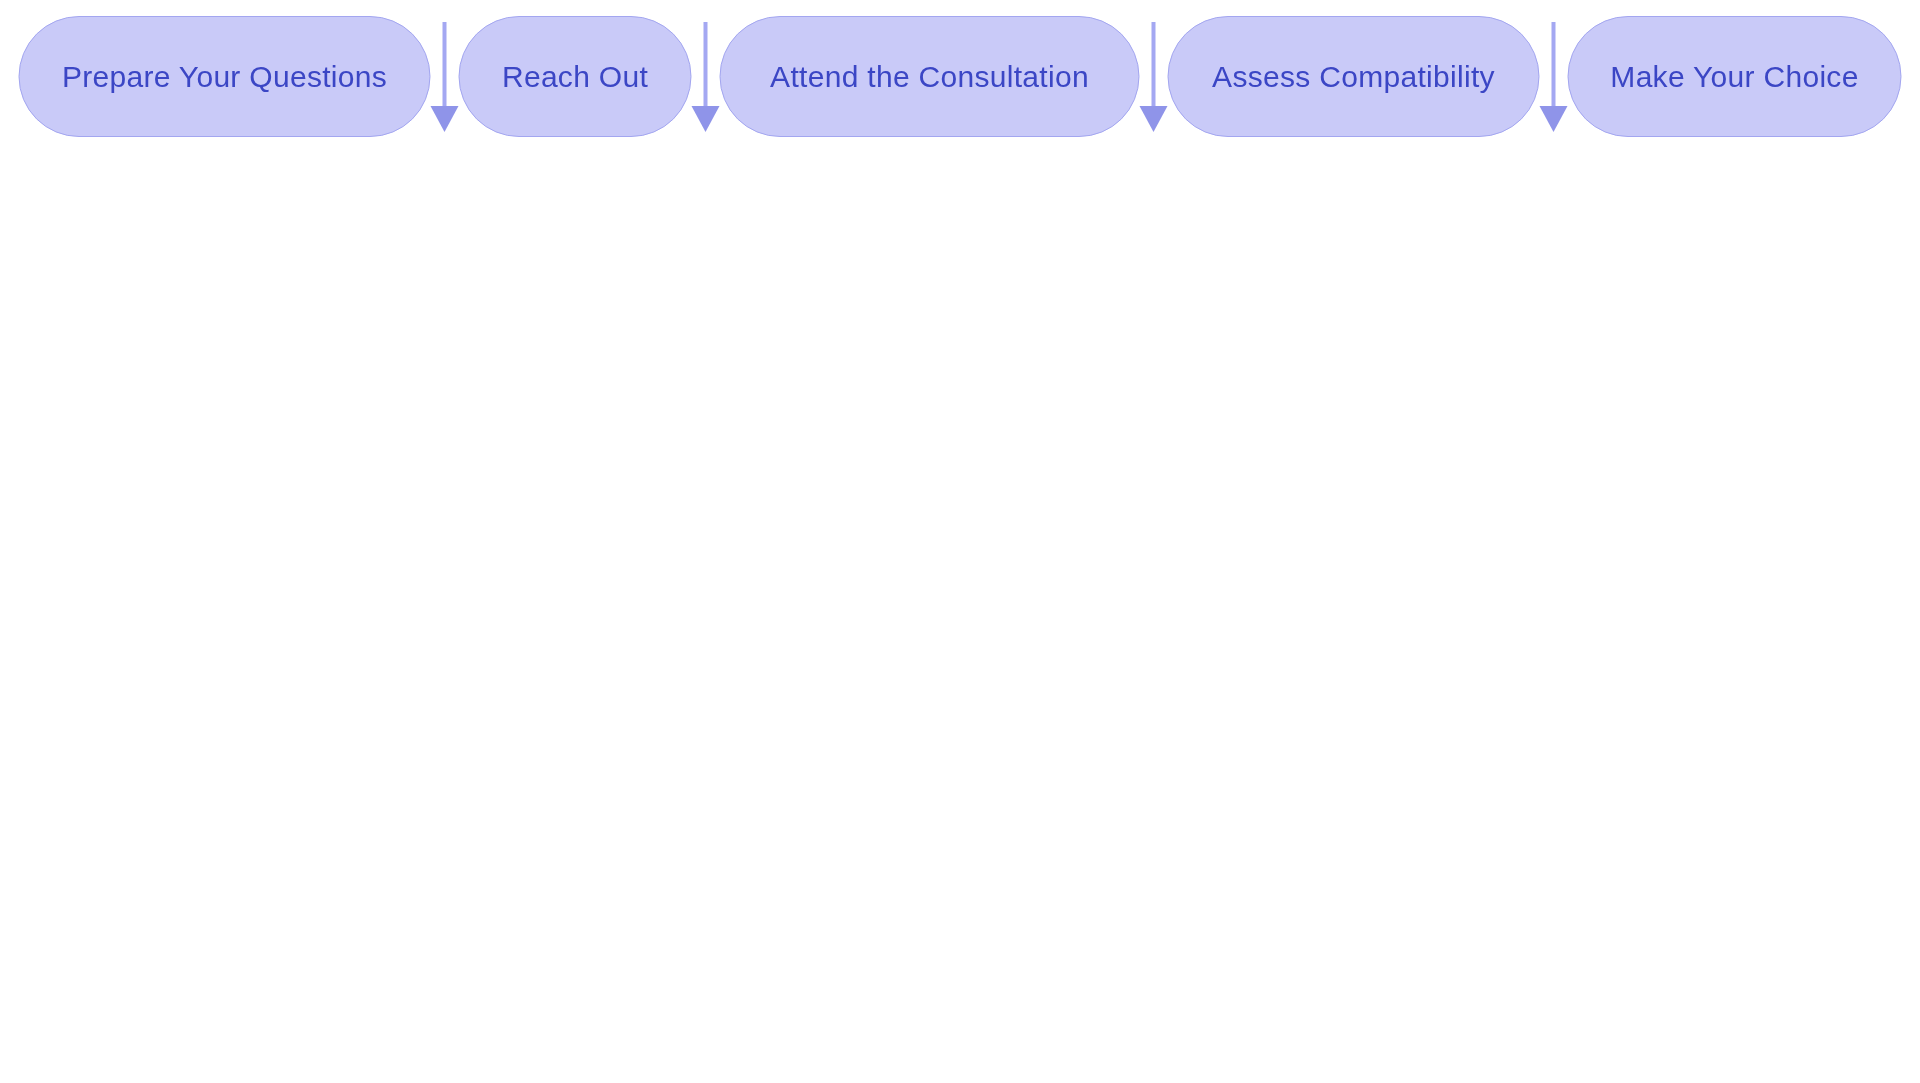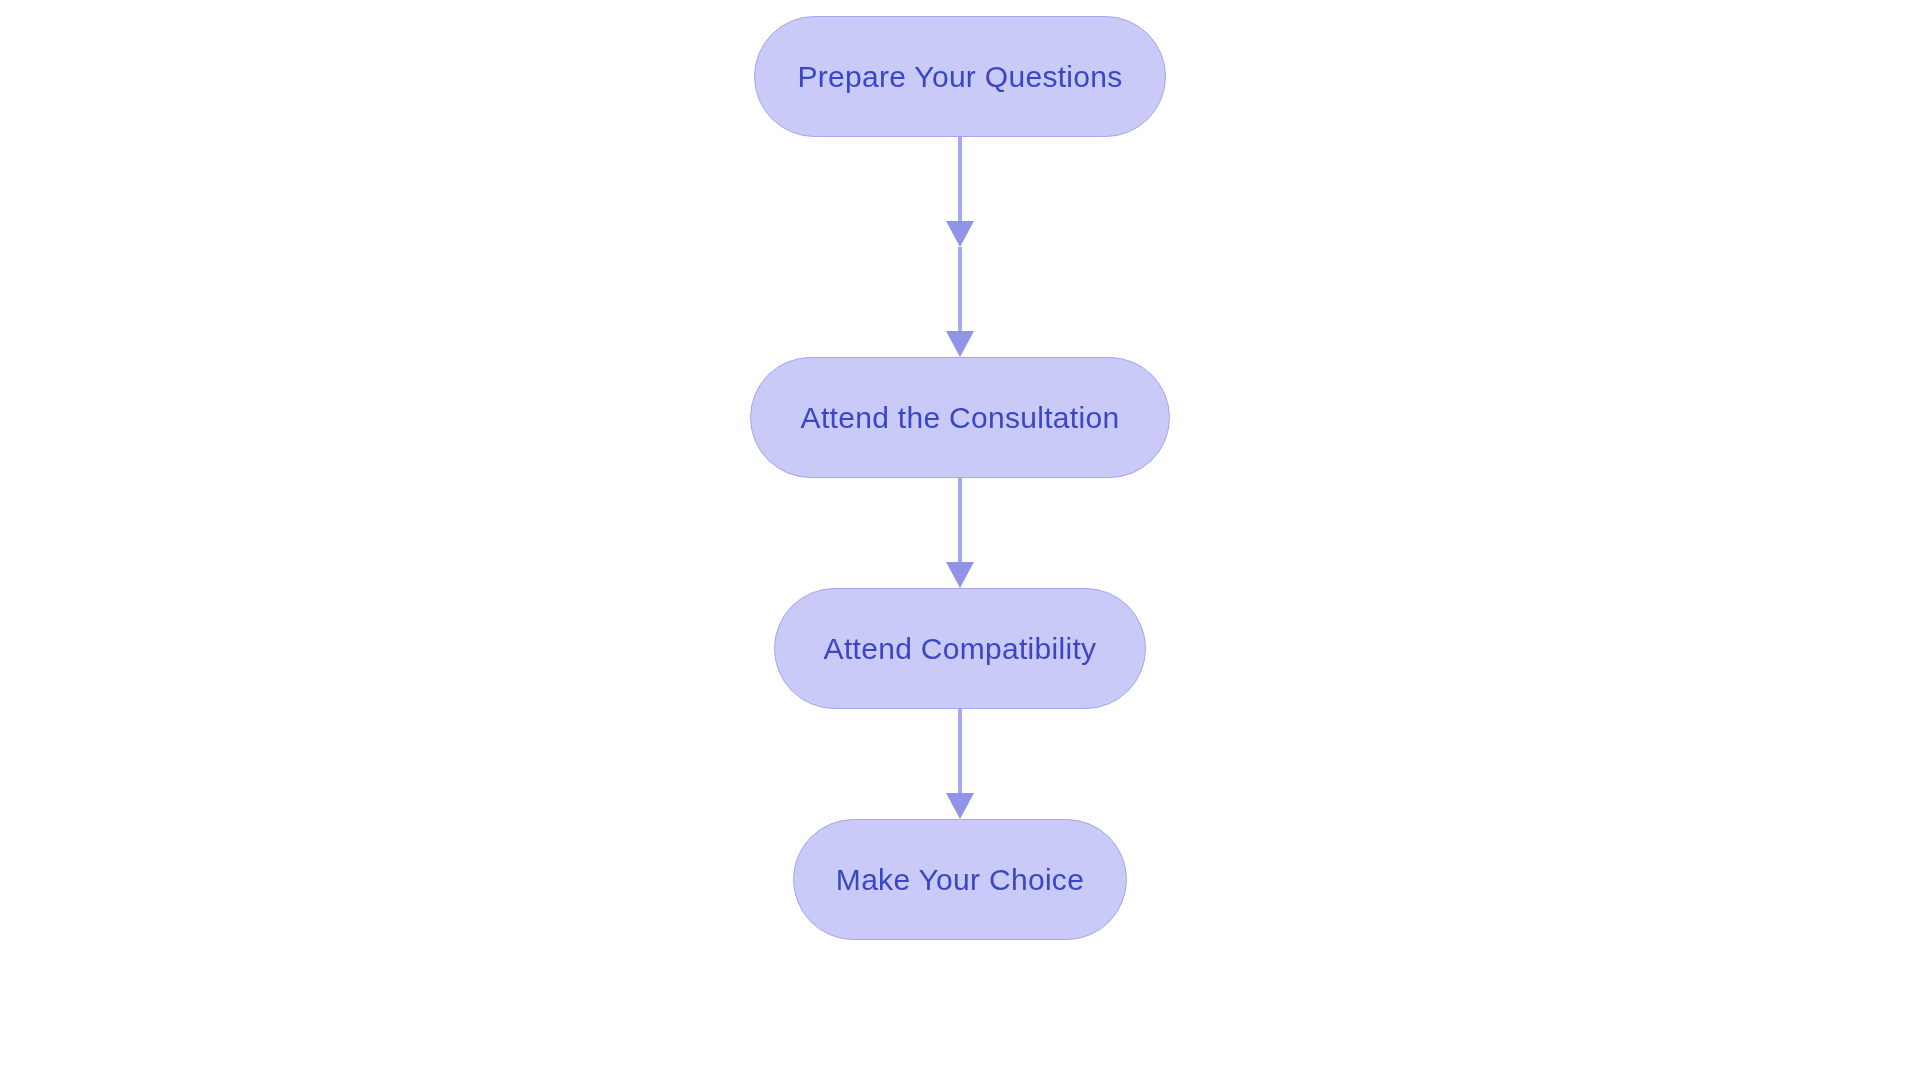--- a/index.html
+++ b/index.html
@@ -10,21 +10,21 @@
     background: #ffffff;
     overflow: hidden;
     font-family: "Liberation Sans", sans-serif;
   }
   .flow {
     position: absolute;
     top: 16px;
     left: 50%;
     transform: translateX(-50%);
     display: flex;
-    flex-direction: column;
+    flex-direction: row;
     align-items: center;
   }
   .node {
     box-sizing: border-box;
     height: 121px;
     border-radius: 61px;
     background: #c9caf8;
     border: 1.5px solid #a3a6f0;
     display: flex;
     align-items: center;
@@ -67,37 +67,40 @@
 
     <div class="node n1">
       <span>Prepare Your Questions</span>
     </div>
 
     <div class="arrow">
       <div class="line"></div>
       <div class="head"></div>
     </div>
 
+    <div class="node n2">
+      <span>Reach Out</span>
+    </div>
 
     <div class="arrow">
       <div class="line"></div>
       <div class="head"></div>
     </div>
 
     <div class="node n3">
       <span>Attend the Consultation</span>
     </div>
 
     <div class="arrow">
       <div class="line"></div>
       <div class="head"></div>
     </div>
 
     <div class="node n4">
-      <span>Attend Compatibility</span>
+      <span>Assess Compatibility</span>
     </div>
 
     <div class="arrow">
       <div class="line"></div>
       <div class="head"></div>
     </div>
 
     <div class="node n5">
       <span>Make Your Choice</span>
     </div>

